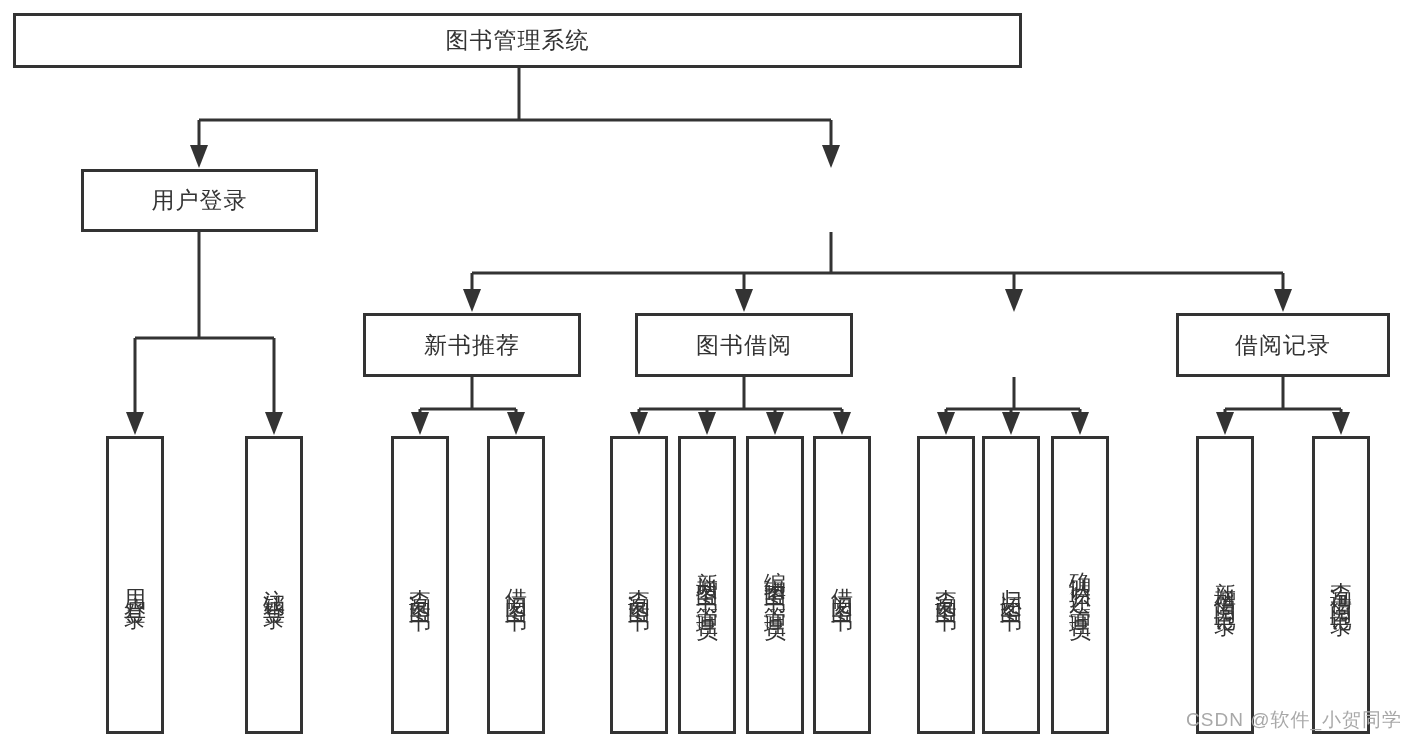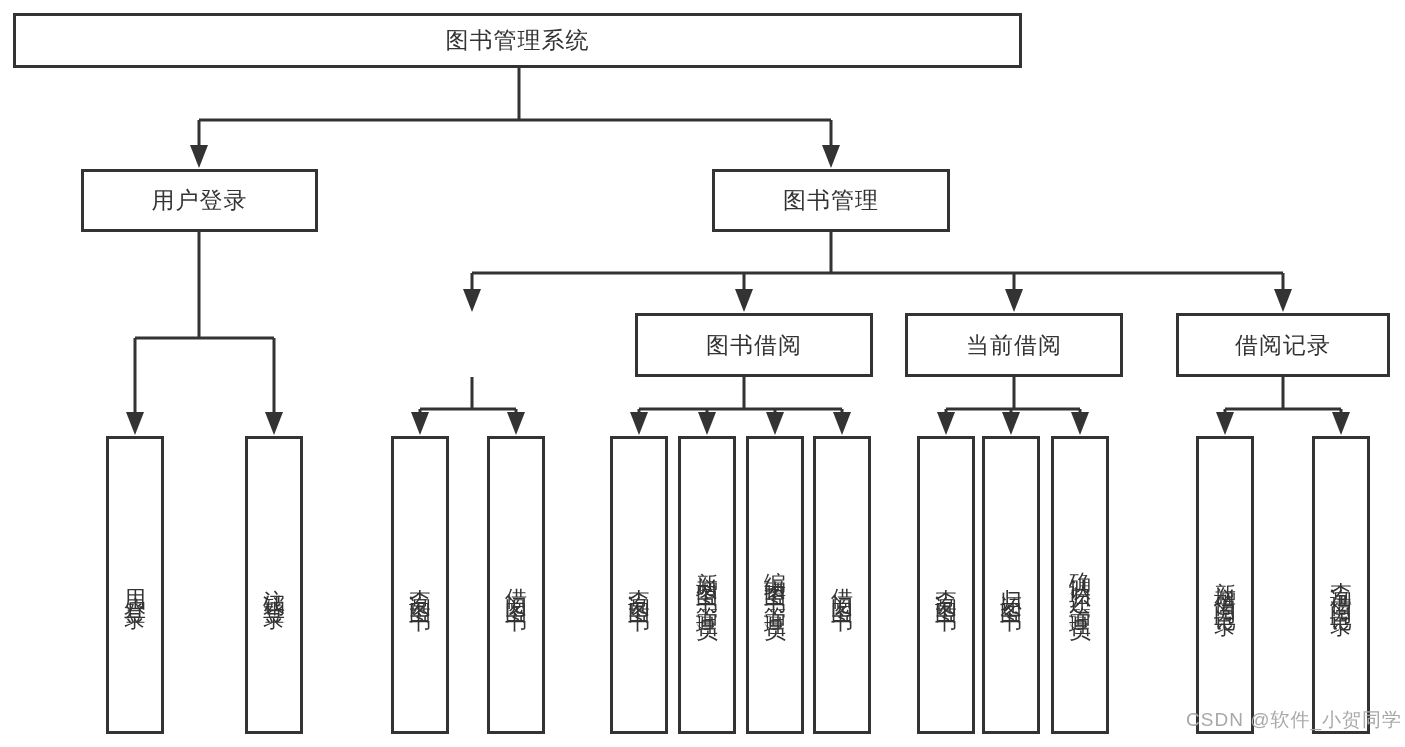--- a/index.html
+++ b/index.html
@@ -60,29 +60,26 @@
     </g>
   </svg>
 
   <div class="box hnode" style="left:13px; top:13px; width:1009px; height:55px;">
     <span>图书管理系统</span>
   </div>
 
   <div class="box hnode" style="left:81px; top:169px; width:237px; height:63px;">
     <span>用户登录</span>
   </div>
-  <div class="box hnode" style="left:712px; top:169px; width:238px; height:63px;">
-    <span>图书管理</span>
+
+  <div class="box hnode" style="left:363px; top:313px; width:218px; height:64px;">
+    <span>新书推荐</span>
   </div>
-
-  <div class="box hnode" style="left:635px; top:313px; width:238px; height:64px;">
+  <div class="box hnode" style="left:635px; top:313px; width:218px; height:64px;">
     <span>图书借阅</span>
-  </div>
-  <div class="box hnode" style="left:905px; top:313px; width:218px; height:64px;">
-    <span>当前借阅</span>
   </div>
   <div class="box hnode" style="left:1176px; top:313px; width:214px; height:64px;">
     <span>借阅记录</span>
   </div>
 
   <div class="box leaf" style="left:106px; top:436px;">
     <span class="vtext">用户登录</span>
   </div>
   <div class="box leaf" style="left:245px; top:436px;">
     <span class="vtext">注销登录</span>

